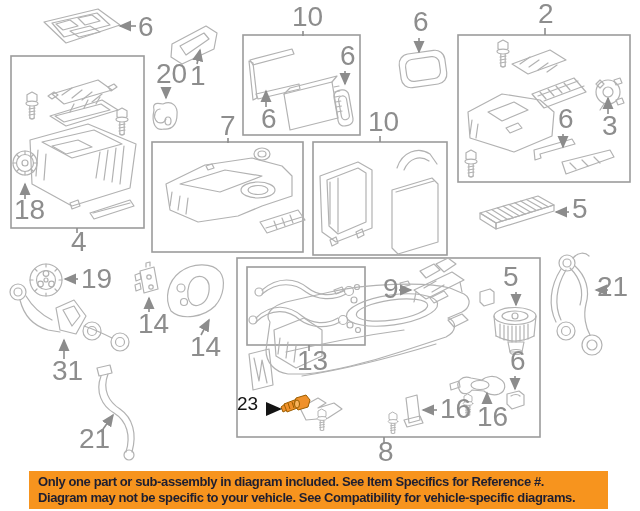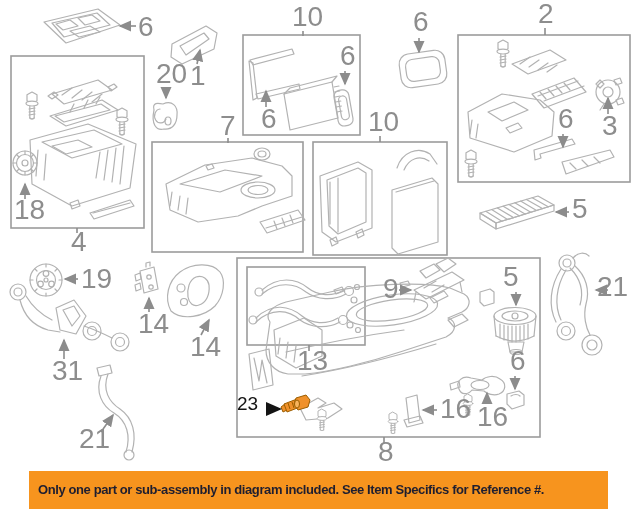--- a/index.html
+++ b/index.html
@@ -5,21 +5,21 @@
   html,body{margin:0;padding:0;background:#ffffff;}
   #stage{position:relative;width:640px;height:511px;background:#ffffff;overflow:hidden;
          font-family:"Liberation Sans",sans-serif;}
   #art{position:absolute;left:0;top:0;}
   .lbl{position:absolute;font-size:28px;line-height:1;color:#8d8d8d;
        font-family:"Liberation Sans",sans-serif;white-space:nowrap;}
   .lbl.hl{color:#141414;font-weight:400;font-size:19px;}
   .banner{position:absolute;left:29px;top:471px;width:579px;height:38px;background:#F7941E;
           color:#1E1E30;font-weight:700;font-size:13px;line-height:16px;letter-spacing:-0.4px;
           padding:3px 0 0 9px;box-sizing:border-box;white-space:nowrap;}
-  .banner div{white-space:nowrap;margin-top:8px;}
+  .banner div{white-space:nowrap;}
 </style>
 </head>
 <body>
 
 <div id="stage">
 
 <svg id="art" width="640" height="511" viewBox="0 0 640 511">
   <defs>
     <marker id="ahg" markerWidth="8" markerHeight="7" refX="7" refY="3.5" orient="auto">
       <path d="M0,0 L8,3.5 L0,7 Z" fill="#8c8c8c"></path>
@@ -434,15 +434,16 @@
   <div class="lbl" style="left:597px;top:273px">21</div>
   <div class="lbl" style="left:510px;top:347px">6</div>
   <div class="lbl" style="left:297px;top:347px">13</div>
   <div class="lbl" style="left:440px;top:395px">16</div>
   <div class="lbl" style="left:477px;top:403px">16</div>
   <div class="lbl hl" style="left:237px;top:394px">23</div>
   <div class="lbl" style="left:378px;top:438px">8</div>
 
   <div class="banner">
     <div>Only one part or sub-assembly in diagram included. See Item Specifics for Reference #.</div>
+    <div>Diagram may not be specific to your vehicle. See Compatibility for vehicle-specific diagrams.</div>
   </div>
 
 </div>
 
 </body></html>

